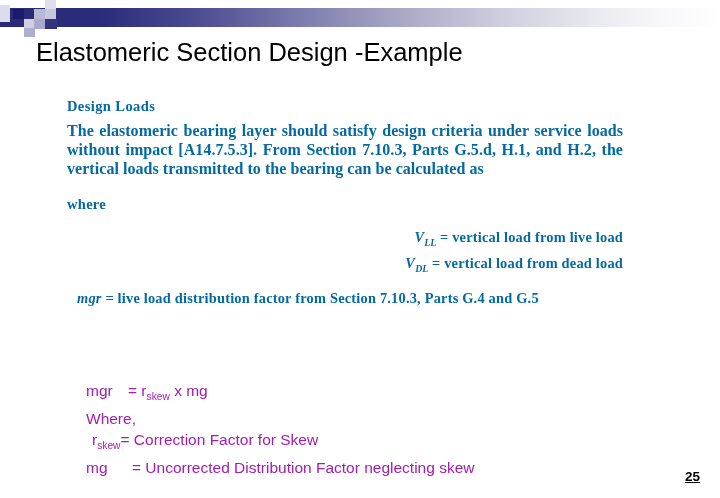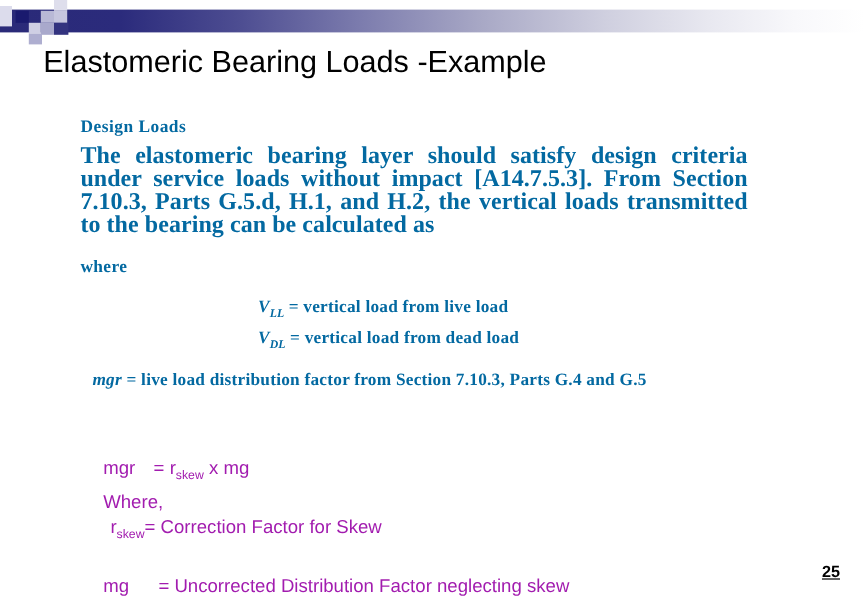--- a/index.html
+++ b/index.html
@@ -65,21 +65,21 @@
     font-family: Liberation Serif, serif;
     color: #0369a1;
   }
   .scan-heading {
     font-weight: bold;
     font-size: 14.5px;
     letter-spacing: 0.4px;
     margin: 0 0 6px 0;
   }
   .scan-para {
-    font-size: 20px;
+    font-size: 16px;
     font-weight: bold;
     line-height: 19px;
     text-align: justify;
     margin: 0;
     letter-spacing: 0.05px;
   }
   .eqn-block {
     margin-top: 14px;
     text-align: center;
   }
@@ -98,20 +98,21 @@
   }
   .scan-where {
     font-size: 14.5px;
     font-weight: bold;
     margin-top: 18px;
     letter-spacing: 0.3px;
   }
   .defn-block {
     margin-top: 14px;
     padding-left: 148px;
+    text-align: right;
   }
   .defn {
     font-size: 14.4px;
     font-weight: bold;
     line-height: 21px;
     white-space: nowrap;
     letter-spacing: 0.2px;
   }
   .defn .sym {
     font-style: italic;
@@ -146,21 +147,21 @@
     color: #a21caf;
     line-height: 21.5px;
   }
   #typed-block .row {
     white-space: nowrap;
   }
   #typed-block sub {
     font-size: 0.66em;
   }
   .lbl-a { display: inline-block; width: 42px; }
-  .lbl-b { display: inline-block; width: 46px; margin-top: 21px; }
+  .lbl-b { display: inline-block; width: 46px; }
   .indent-1 { padding-left: 6px; }
 
   
   #page-number {
     position: absolute;
     right: 20px;
     bottom: 14px;
     font-family: "Liberation Sans", sans-serif;
     font-size: 13.5px;
     font-weight: bold;
@@ -179,21 +180,21 @@
       <div class="sq" style="left: 24px; top: 19px; width: 10px; height: 9px; background: rgb(207, 207, 228);"></div>
       <div class="sq" style="left: 34px; top: 9px; width: 11px; height: 10px; background: rgb(185, 185, 214);"></div>
       <div class="sq" style="left: 34px; top: 19px; width: 11px; height: 10px; background: rgb(169, 169, 204);"></div>
       <div class="sq" style="left: 45px; top: 0px; width: 11px; height: 9px; background: rgb(222, 222, 236);"></div>
       <div class="sq" style="left: 45px; top: 9px; width: 11px; height: 10px; background: rgb(198, 198, 222);"></div>
       <div class="sq" style="left: 45px; top: 19px; width: 12px; height: 10px; background: rgb(51, 51, 127);"></div>
       <div class="sq" style="left: 24px; top: 28px; width: 11px; height: 9px; background: rgb(174, 174, 208);"></div>
     </div>
 </div>
 
-<div id="slide-title">Elastomeric Bearing Loads -Example</div>
+<div id="slide-title">Elastomeric Section Design -Example</div>
 
 <div id="scan-block">
 
   <div class="scan-heading">Design Loads</div>
 
   <p class="scan-para">The elastomeric bearing layer should satisfy design criteria under service loads without impact [A14.7.5.3]. From Section 7.10.3, Parts G.5.d, H.1, and H.2, the vertical loads transmitted to the bearing can be calculated as</p>
 
   <div class="eqn-block">
   </div>
 

